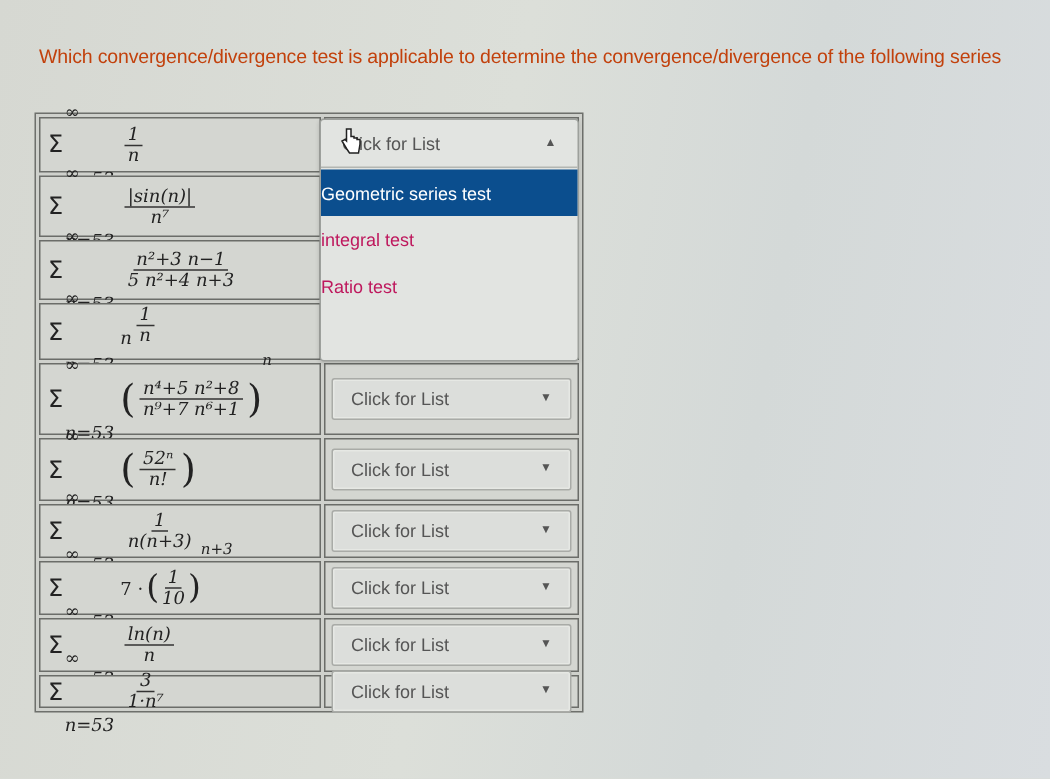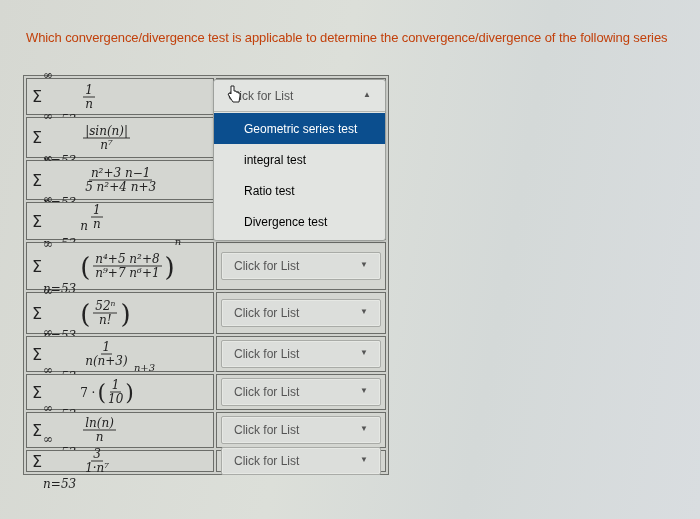--- a/index.html
+++ b/index.html
@@ -62,22 +62,22 @@
   .dropdown {
     position:absolute; left:213px; top:79px; width:171px; height:160px;
     border:1px solid #9da09c; border-radius:3px;
     background:#e2e4e1;
     box-shadow: 0 1px 3px rgba(0,0,0,0.15);
     z-index:5;
   }
   .dropdown .head { position:absolute; left:0; right:0; top:0; height:31px; border-bottom:1px solid #b3b6b2; }
   .dropdown .head .lbl { position:absolute; left:14px; top:9px; font-size:12px; color:#555; }
   .dropdown .head .caret { position:absolute; right:14px; top:10px; font-size:8px; color:#555; }
-  .opt { position:absolute; left:0; right:0; height:31px; font-size:12px; color:#000000; }
-  .opt span { position:absolute; left:30px; top:9px; }
+  .opt { position:absolute; left:0; right:0; height:31px; font-size:12px; color:#be185d; }
+  .opt span { position:absolute; left:0; top:9px; }
   .opt.active { background:#0b4e8e; color:#fff; }
   .cursor { position:absolute; left:227px; top:85px; z-index:6; font-size:16px; color:#333; }
 </style>
 </head>
 <body>
 
 <div class="question">Which convergence/divergence test is applicable to determine the convergence/divergence of the following series</div>
 
 <div class="grid">
 
@@ -319,22 +319,19 @@
   </div>
   <div class="opt active" style="top:33px;">
       <span>Geometric series test</span>
     </div>
   <div class="opt" style="top:64px;">
       <span>integral test</span>
     </div>
   <div class="opt" style="top:95px;">
       <span>Ratio test</span>
     </div>
-  <div class="opt" style="top:126px;">
-      <span>Divergence test</span>
-    </div>
 </div>
 
 <div class="cursor">
   <svg width="14" height="18" viewBox="0 0 14 18">
     <path d="M4 1 L4 9 L3 8 L1 9 L4 14 L6 17 L12 17 L13 11 L13 8 L11 8 L11 7 L9 7 L9 6 L7 6 L7 1 Z" fill="#fff" stroke="#222" stroke-width="1"></path>
   </svg>
 </div>
 
 </body></html>

